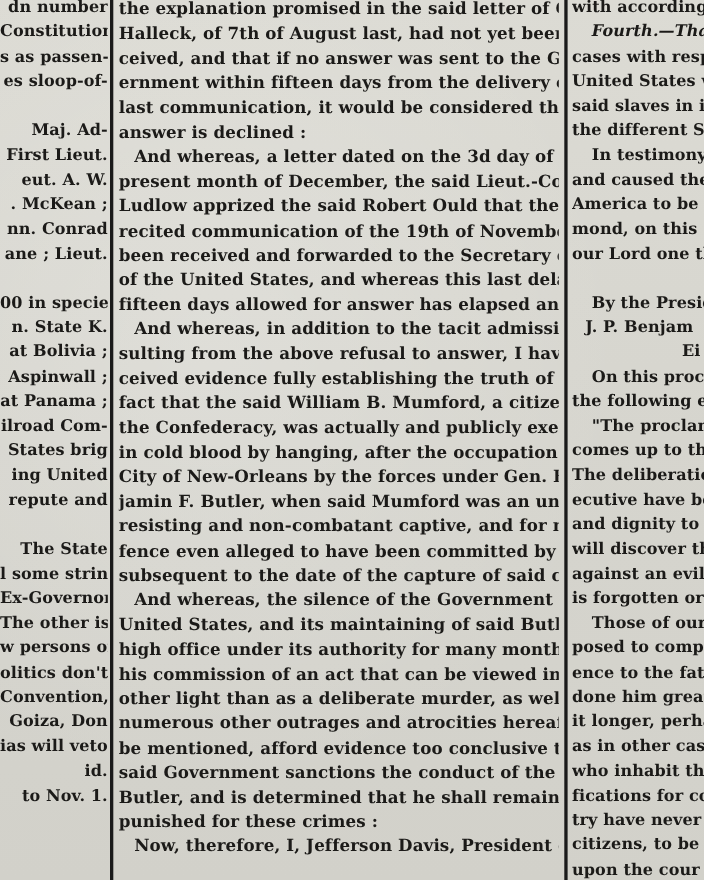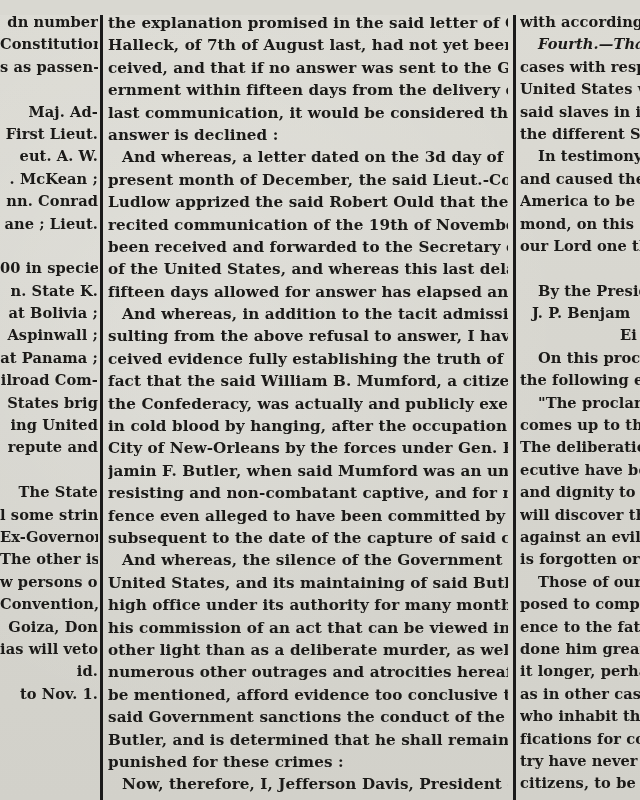--- a/index.html
+++ b/index.html
@@ -8,21 +8,20 @@
     background: #d9d8d1;
     font-family: "DejaVu Serif", "Liberation Serif", serif;
     color: #1b1a18;
     position: relative;
   }
   .page {
     position: absolute; inset: 0;
     background:
       radial-gradient(ellipse at 30% 40%, rgba(255,255,255,0.18), rgba(0,0,0,0) 60%),
       linear-gradient(180deg, #dcdbd4 0%, #d6d5ce 50%, #d2d1ca 100%);
-    margin-top: 15px;
   }
   .col {
     position: absolute; top: 0; bottom: 0; overflow: hidden;
   }
   .col-left { left: 0; width: 98px; }
   .col-main { left: 108px; width: 400px; }
   .col-right { left: 520px; width: 140px; }
   .rule {
     position: absolute; top: 0; bottom: 0; width: 3px; background: #1a1a1a;
   }
@@ -52,20 +51,21 @@
 </head>
 <body>
 
 <div class="page">
 
   <div class="col col-left">
     <div class="lines" id="left-lines">
         <div class="line">dn number</div>
         <div class="line">Constitution,'</div>
         <div class="line">s as passen-</div>
+        <div class="line">es sloop-of-</div>
         <div class="gap"></div>
         <div class="line">Maj. Ad-</div>
         <div class="line">First Lieut.</div>
         <div class="line">eut. A. W.</div>
         <div class="line">. McKean ;</div>
         <div class="line">nn. Conrad</div>
         <div class="line">ane ; Lieut.</div>
         <div class="gap"></div>
         <div class="line">00 in specie.</div>
         <div class="line">n. State K.</div>
@@ -75,20 +75,21 @@
         <div class="line">ilroad Com-</div>
         <div class="line">States brig</div>
         <div class="line">ing United</div>
         <div class="line">repute and</div>
         <div class="gap"></div>
         <div class="line">The State</div>
         <div class="line">l some strin-</div>
         <div class="line">Ex-Governor</div>
         <div class="line">The other is</div>
         <div class="line">w persons of</div>
+        <div class="line">olitics don't</div>
         <div class="line">Convention,</div>
         <div class="line">Goiza, Don</div>
         <div class="line">ias will veto</div>
         <div class="line">id.</div>
         <div class="line">to Nov. 1.</div>
       </div>
   </div>
 
   <div class="rule rule-1"></div>
 

